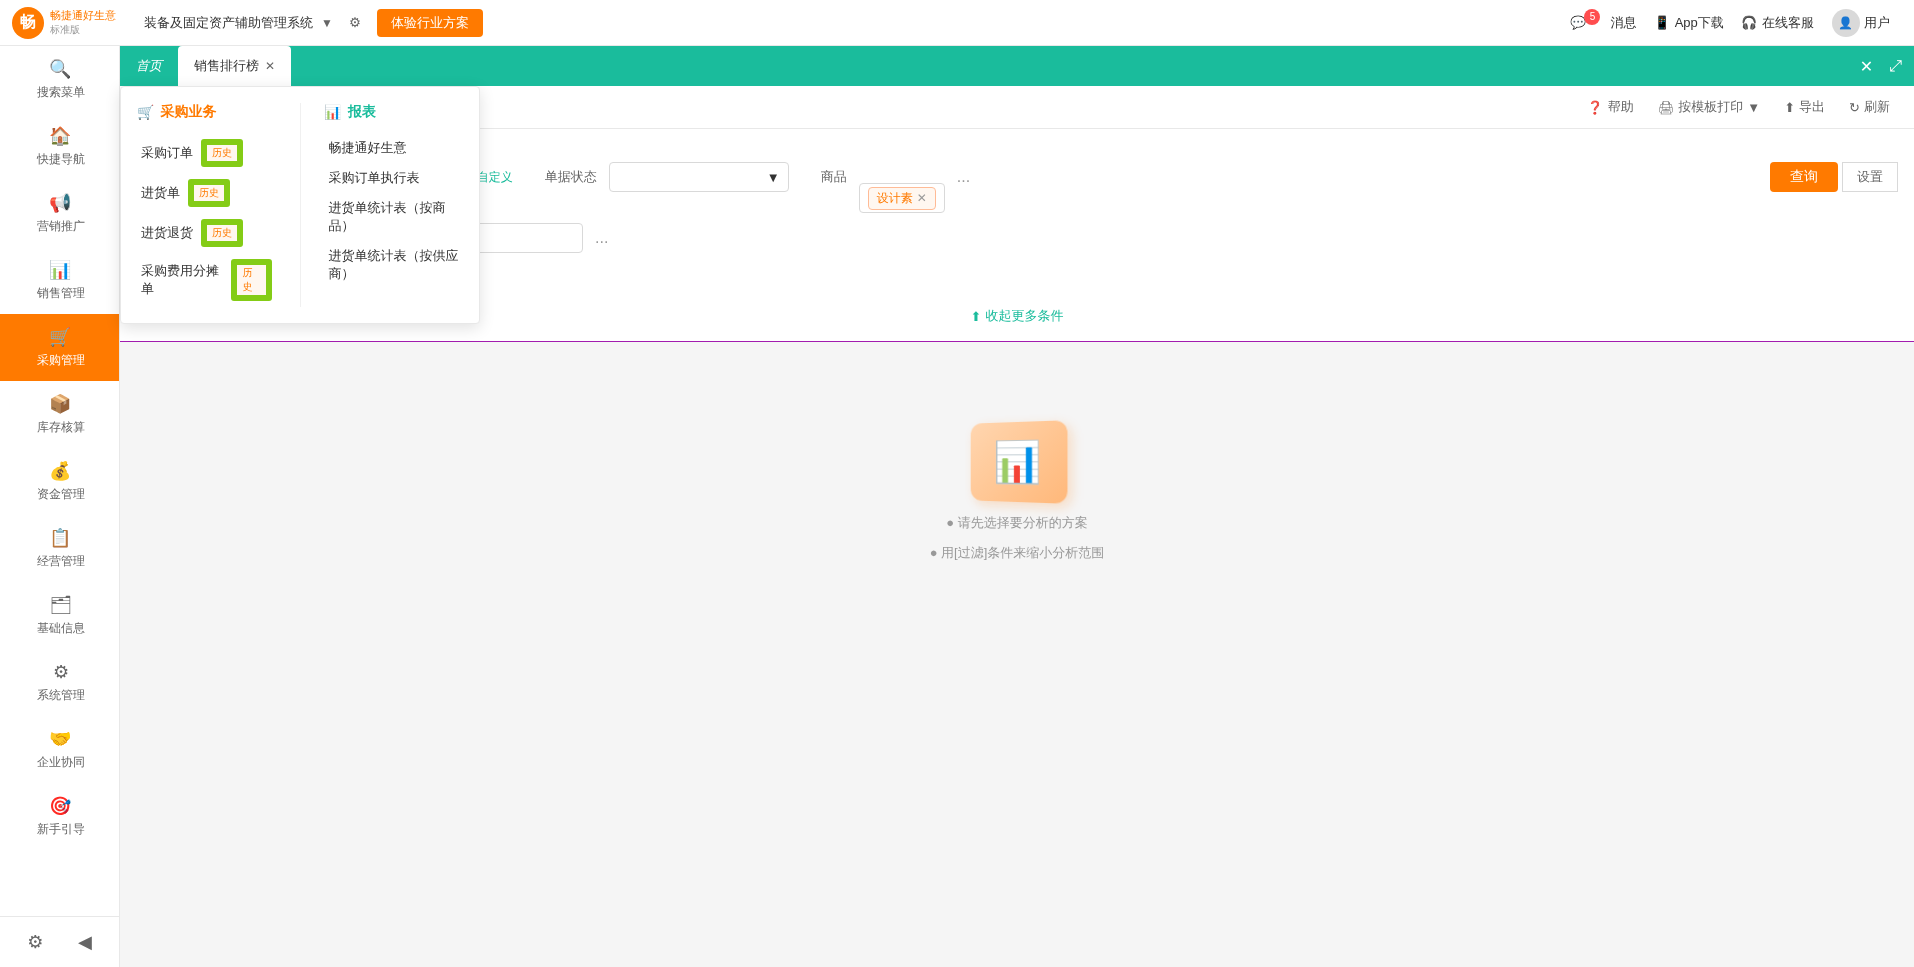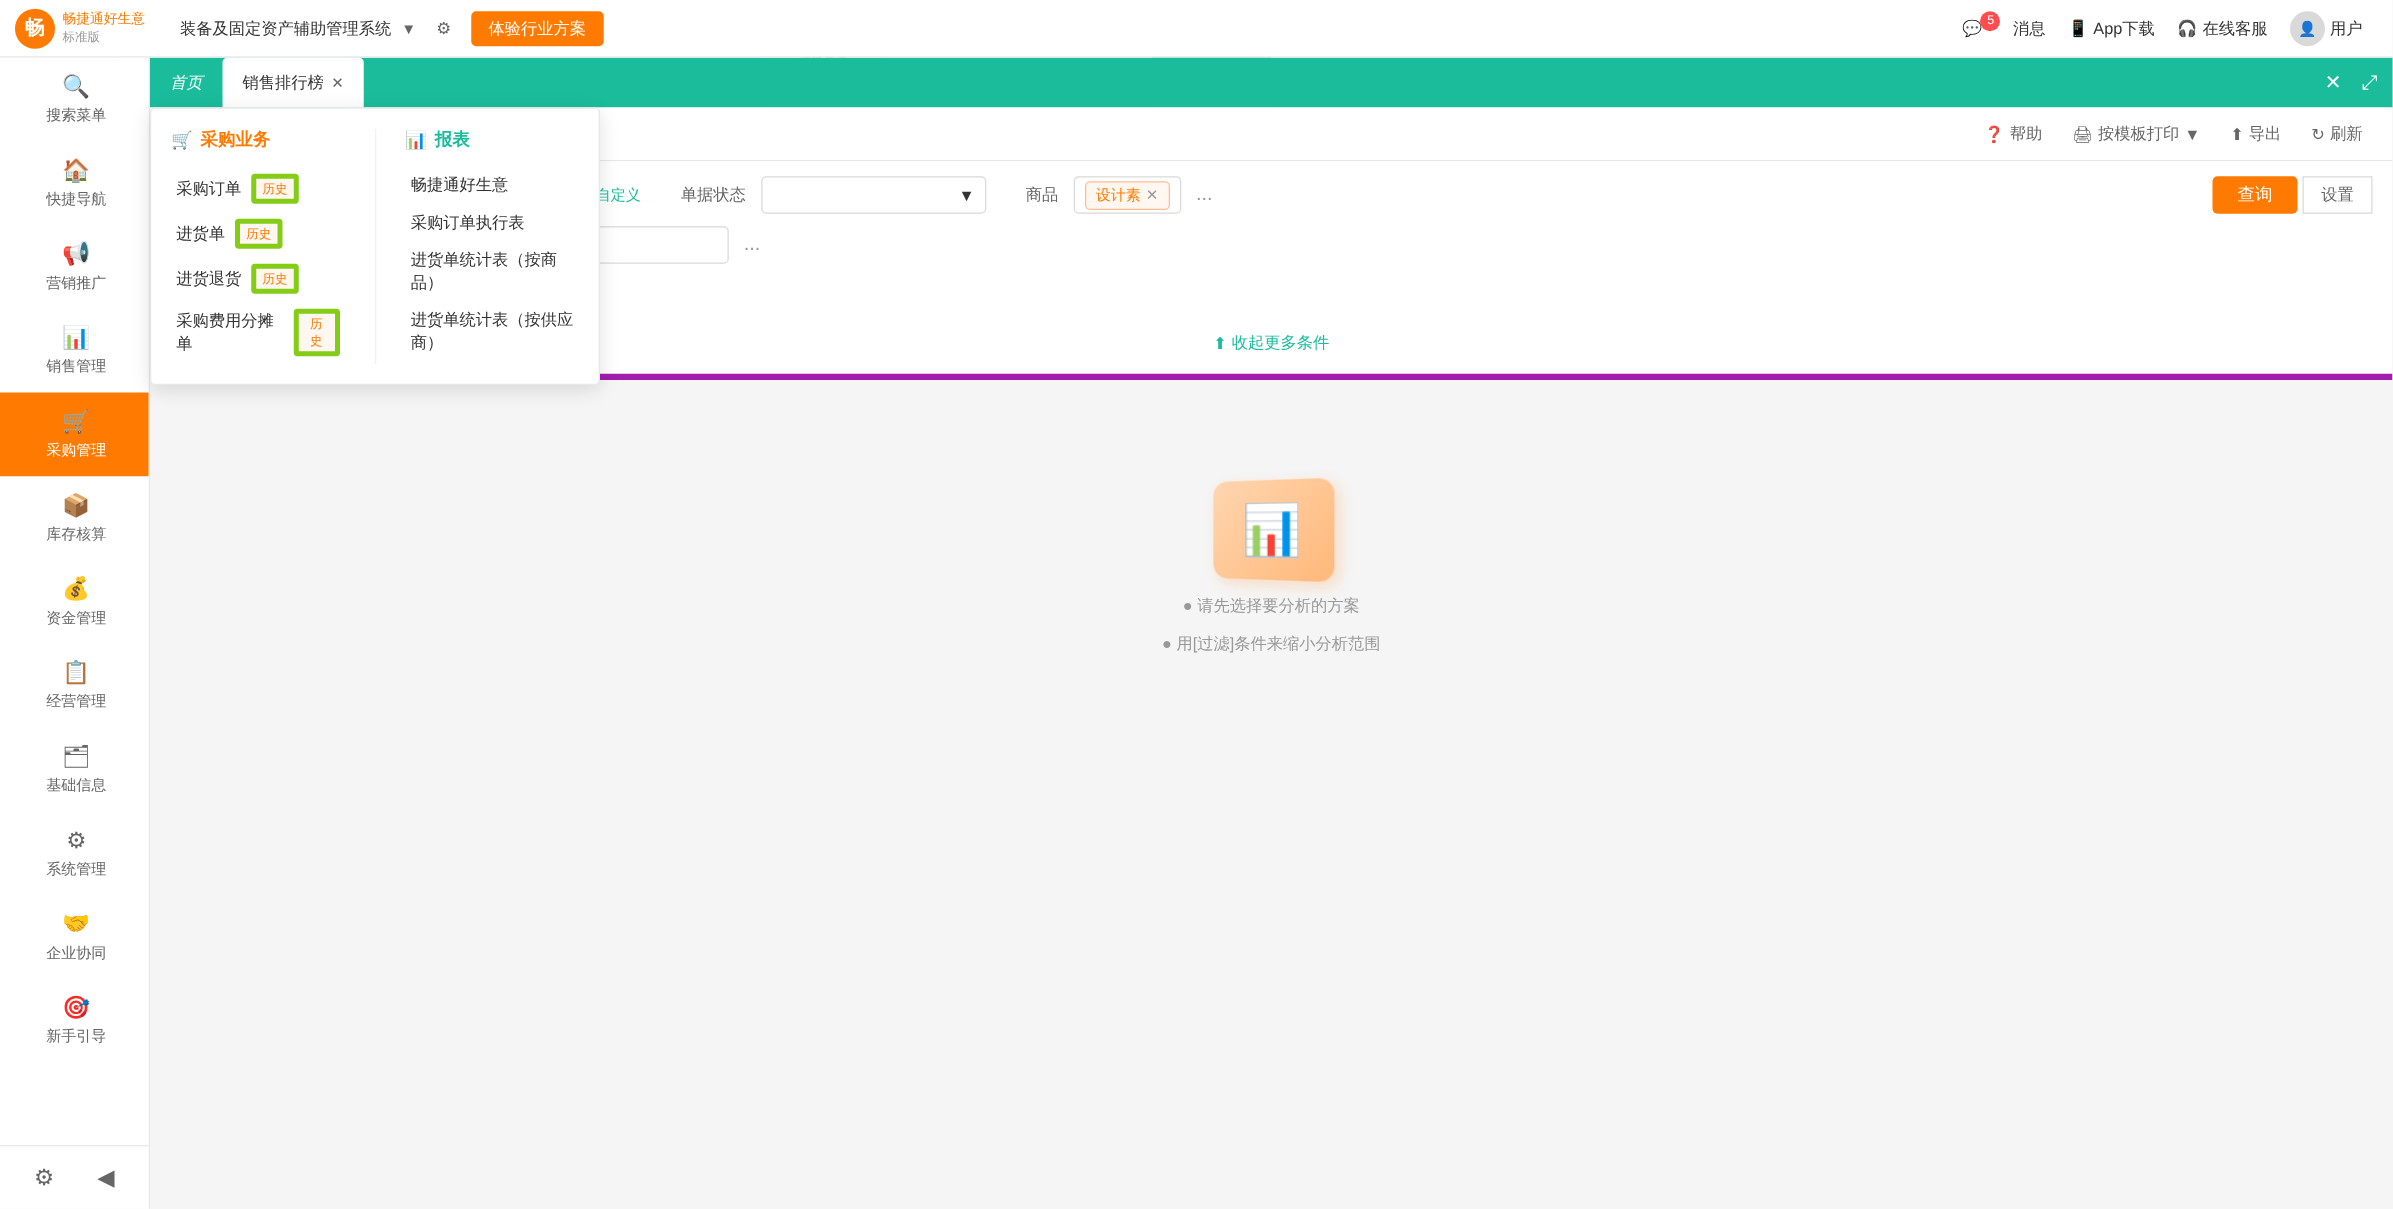--- a/index.html
+++ b/index.html
@@ -172,21 +172,21 @@
     .content-area {
       flex: 1;
       background: #f5f5f5;
       overflow: auto;
     }
 
     
     .filter-panel {
       background: #fff;
       padding: 12px 16px;
-      border-bottom: 5px solid #a21caf;
+      border-bottom: 1px solid #a21caf;
     }
     .filter-row {
       display: flex;
       align-items: center;
       gap: 12px;
       margin-bottom: 10px;
       flex-wrap: wrap;
     }
     .filter-label { color: #666; font-size: 13px; white-space: nowrap; }
     .filter-input {
@@ -322,26 +322,25 @@
       align-items: center;
       gap: 8px;
       padding: 6px 4px;
       cursor: pointer;
       font-size: 13px;
       color: #333;
       border-radius: 3px;
     }
     .history-badge {
       background: #fff7f0;
-      border: 4px solid #84cc16;
+      border: 6px solid #84cc16;
       color: #ff7a00;
       font-size: 10px;
       padding: 1px 5px;
       border-radius: 3px;
-      text-align: center;
     }
     .section-divider {
       width: 1px;
       background: #f0f0f0;
       margin: 0 4px;
     }
   </style>
 </head>
 <body>
 
@@ -485,21 +484,21 @@
         <span class="date-quick">更多</span>
         <span class="date-quick">自定义</span>
 
         <span class="filter-label" style="margin-left:20px;">单据状态</span>
         <div class="filter-select">
           <span></span>
           <span>▼</span>
         </div>
 
         <span class="filter-label" style="margin-left:20px;">商品</span>
-        <div class="filter-input" style="min-width:80px;">
+        <div class="filter-input" style="min-width:80px;margin-top:42px;">
           <span class="filter-tag">
             <span>设计素</span>
             <span class="tag-close">✕</span>
           </span>
         </div>
         <span class="more-dots">...</span>
 
         <div style="margin-left:auto; display:flex; gap:4px;">
           <button class="query-btn">查询</button>
           <button class="settings-btn">设置</button>

